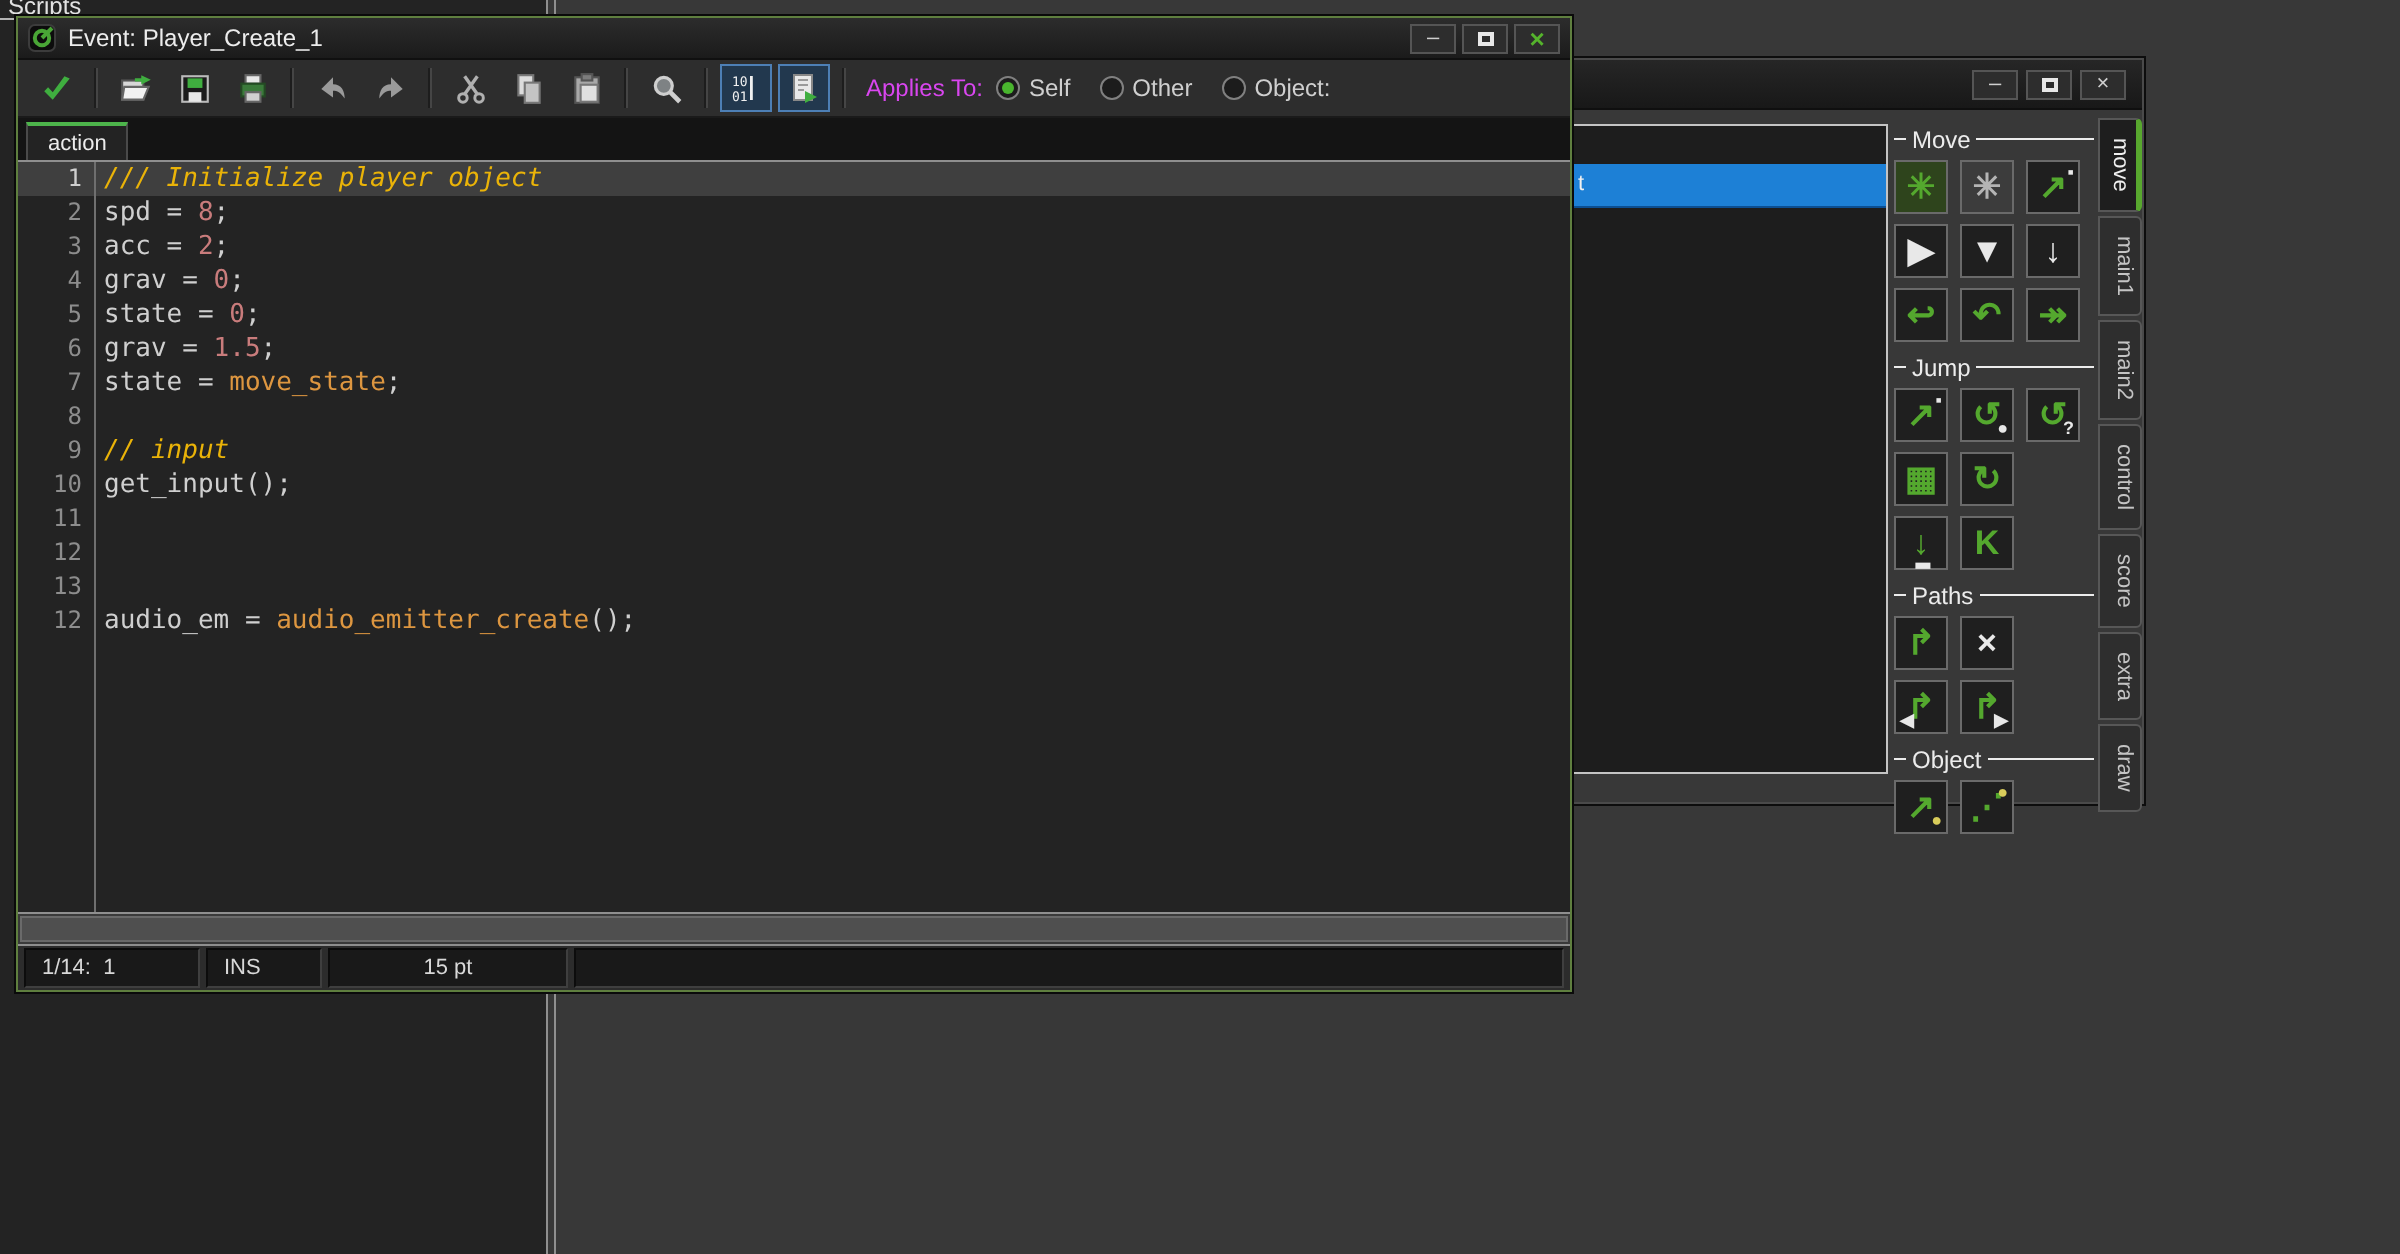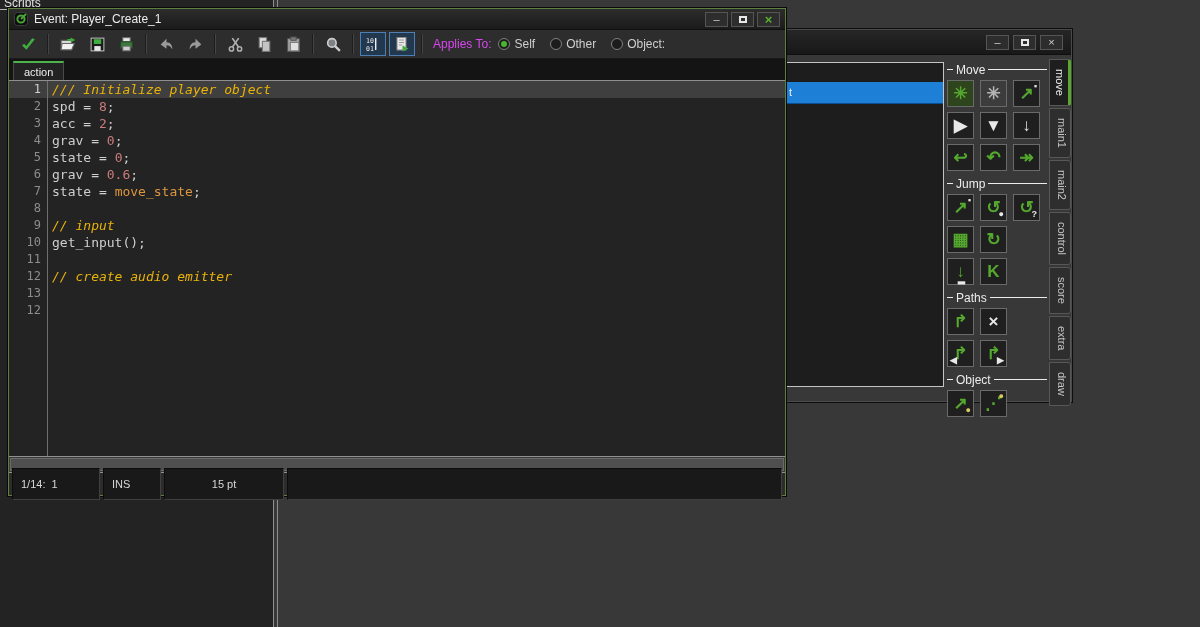--- a/index.html
+++ b/index.html
@@ -108,21 +108,21 @@
   .tk-n { color:#c97c7c; }
   .tk-f { color:#dd9640; }
 
   #hscrollbar { height:16px; background:#3a3a3a; border-top:1px solid #8f8f8f;
                 padding:1px; }
   #hscroll-thumb { width:100%; height:100%; background:#4f4f4f;
                    border:1px solid #6a6a6a; }
 
   #ev-statusbar { height:22px; background:#2c2c2c; display:flex; align-items:center;
                   gap:3px; padding:0 3px; }
-  .status-seg { height:32px; background:#191919; border:1px solid #0c0c0c;
+  .status-seg { height:20px; background:#191919; border:1px solid #0c0c0c;
                 border-bottom-color:#3f3f3f; border-right-color:#3f3f3f;
                 color:#d8d8d8; font-size:11px; display:flex; align-items:center;
                 padding:0 8px; white-space:pre; }
   .seg-caret { width:88px; } .seg-mode { width:58px; }
   .seg-font { width:120px; justify-content:center; }
   .seg-fill { flex:1; }
 
   svg { display:block; }
 </style>
 </head>
@@ -406,29 +406,29 @@
 
   <div id="editor-wrap">
     <div id="code-area">
       <div id="gutter-line"></div>
       <div>
           <div class="code-row current"><span class="gut">1</span><span class="code-text"><span class="tk-c">/// Initialize player object</span></span></div>
           <div class="code-row"><span class="gut">2</span><span class="code-text"><span class="tk-p">spd = </span><span class="tk-n">8</span><span class="tk-p">;</span></span></div>
           <div class="code-row"><span class="gut">3</span><span class="code-text"><span class="tk-p">acc = </span><span class="tk-n">2</span><span class="tk-p">;</span></span></div>
           <div class="code-row"><span class="gut">4</span><span class="code-text"><span class="tk-p">grav = </span><span class="tk-n">0</span><span class="tk-p">;</span></span></div>
           <div class="code-row"><span class="gut">5</span><span class="code-text"><span class="tk-p">state = </span><span class="tk-n">0</span><span class="tk-p">;</span></span></div>
-          <div class="code-row"><span class="gut">6</span><span class="code-text"><span class="tk-p">grav = </span><span class="tk-n">0.6</span><span class="tk-p">;</span></span></div>
+          <div class="code-row"><span class="gut">6</span><span class="code-text"><span class="tk-p">grav = </span><span class="tk-n">1.5</span><span class="tk-p">;</span></span></div>
           <div class="code-row"><span class="gut">7</span><span class="code-text"><span class="tk-p">state = </span><span class="tk-f">move_state</span><span class="tk-p">;</span></span></div>
           <div class="code-row"><span class="gut">8</span><span class="code-text"></span></div>
           <div class="code-row"><span class="gut">9</span><span class="code-text"><span class="tk-c">// input</span></span></div>
           <div class="code-row"><span class="gut">10</span><span class="code-text"><span class="tk-p">get_input();</span></span></div>
           <div class="code-row"><span class="gut">11</span><span class="code-text"></span></div>
-          <div class="code-row"><span class="gut">12</span><span class="code-text"><span class="tk-c">// create audio emitter</span></span></div>
+          <div class="code-row"><span class="gut">12</span></div>
           <div class="code-row"><span class="gut">13</span><span class="code-text"></span></div>
-          <div class="code-row"><span class="gut">12</span></div>
+          <div class="code-row"><span class="gut">12</span><span class="code-text"><span class="tk-p">audio_em = </span><span class="tk-f">audio_emitter_create</span><span class="tk-p">();</span></span></div>
         </div>
     </div>
     <div id="hscrollbar">
       <div id="hscroll-thumb"></div>
     </div>
   </div>
 
   <div id="ev-statusbar">
     <div class="status-seg seg-caret">1/14:  1</div>
     <div class="status-seg seg-mode">INS</div>

